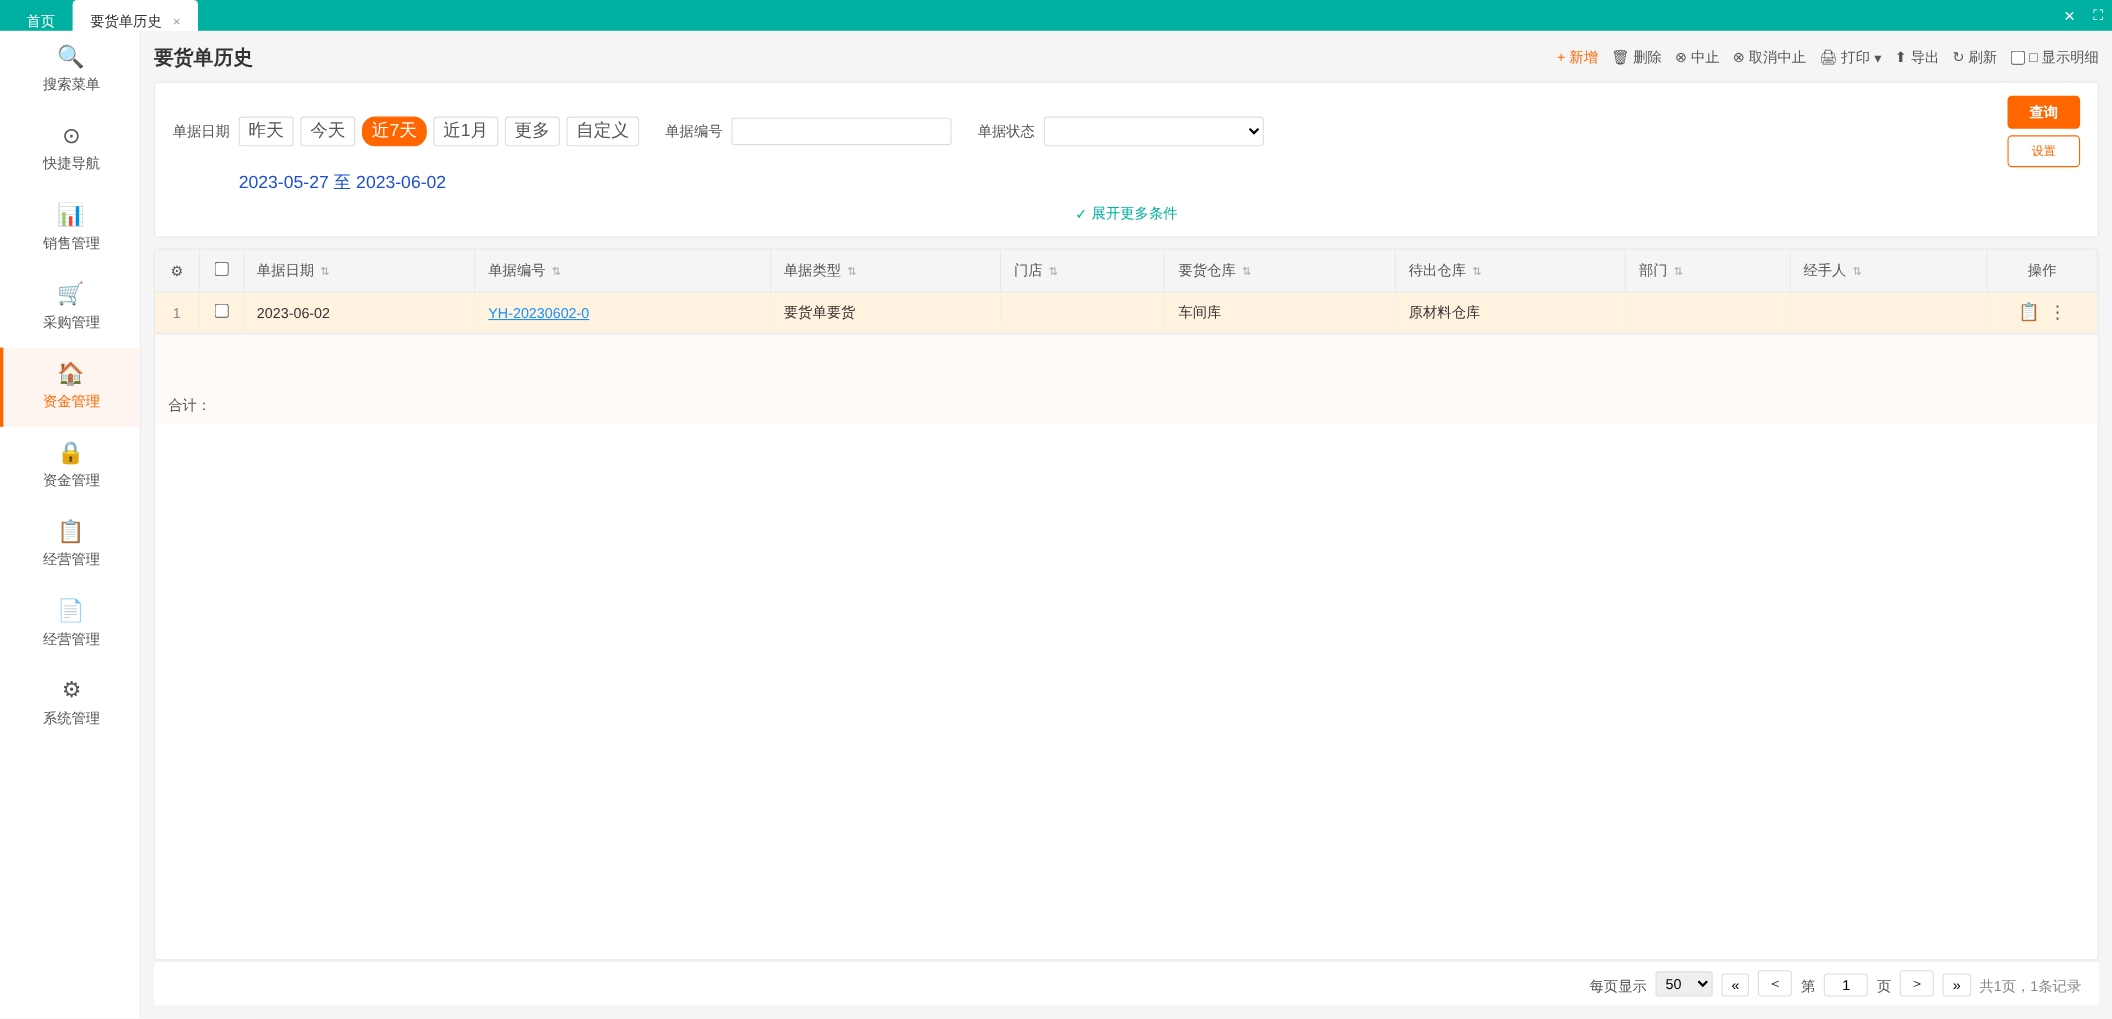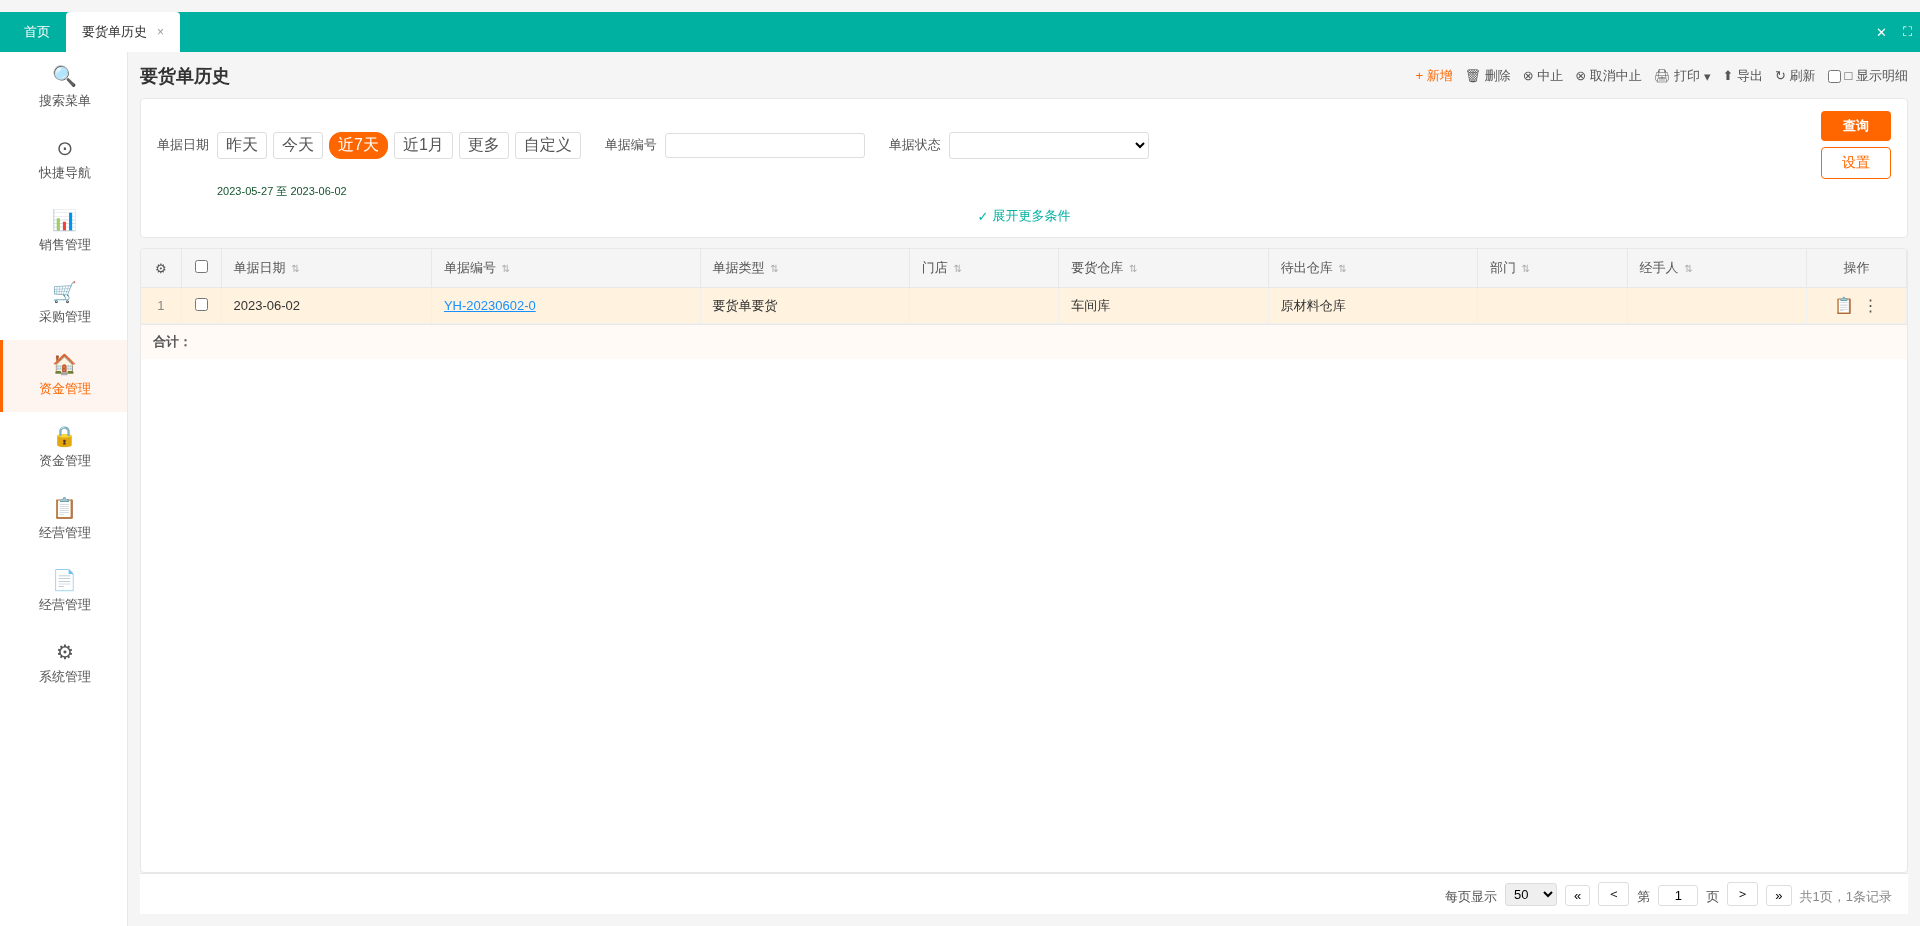--- a/index.html
+++ b/index.html
@@ -1,27 +1,26 @@
 <!DOCTYPE html>
 <html><head>
   <meta charset="utf-8">
   <style>
     * { box-sizing: border-box; margin: 0; padding: 0; font-family: "Microsoft YaHei", "PingFang SC", sans-serif; font-size: 13px; }
     body { display: flex; flex-direction: column; height: 926px; overflow: hidden; background: #f5f5f5; }
 
     
     .topbar {
-      height: 40px;
+      height: 28px;
       background: #00b0a0;
       display: flex;
       padding: 0 8px;
       color: white;
       gap: 0;
       flex-shrink: 0;
-      margin-top: 12px;
     }
     .topbar-tab {
       height: 40px;
       display: flex;
       align-items: center;
       padding: 0 16px;
       cursor: pointer;
       font-size: 13px;
       color: white;
       gap: 4px;
@@ -171,22 +170,22 @@
       color: #555;
       background: white;
     }
     .date-btn.active {
       background: #ff6600;
       color: white;
       border-color: #ff6600;
       border-radius: 12px;
     }
     .date-range {
-      font-size: 11px;
-      color: #14532d;
+      font-size: 16px;
+      color: #1d4ed8;
     }
     .filter-input {
       border: 1px solid #ddd;
       border-radius: 3px;
       padding: 4px 8px;
       width: 200px;
       font-size: 13px;
       outline: none;
     }
     .filter-select {
@@ -229,21 +228,21 @@
       font-size: 13px;
       font-weight: bold;
     }
     .settings-btn {
       background: white;
       color: #ff6600;
       border: 1px solid #ff6600;
       border-radius: 4px;
       padding: 6px 20px;
       cursor: pointer;
-      font-size: 14px;
+      font-size: 11px;
     }
 
     
     .table-container {
       flex: 1;
       background: white;
       border: 1px solid #e8e8e8;
       border-radius: 4px;
       overflow: auto;
     }
@@ -288,21 +287,21 @@
     
     .table-footer {
       background: #fffaf5;
       border-top: 1px solid #e8e8e8;
       padding: 8px 12px;
       font-size: 13px;
       color: #555;
       display: flex;
       align-items: center;
     }
-    .total-label { font-weight: bold; margin-right: 8px; }
+    .total-label { font-weight: normal; margin-right: 8px; margin-top: 48px; }
 
     
     .pagination {
       background: white;
       border-top: 1px solid #e8e8e8;
       padding: 8px 16px;
       display: flex;
       align-items: flex-end;
       justify-content: flex-end;
       gap: 8px;

